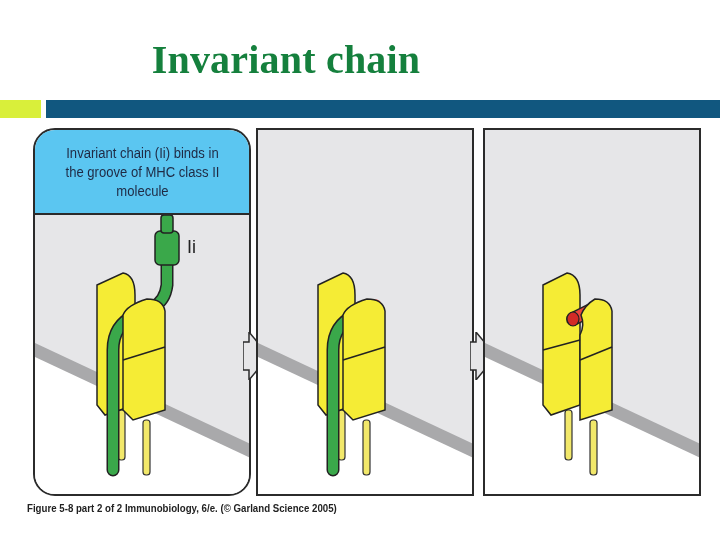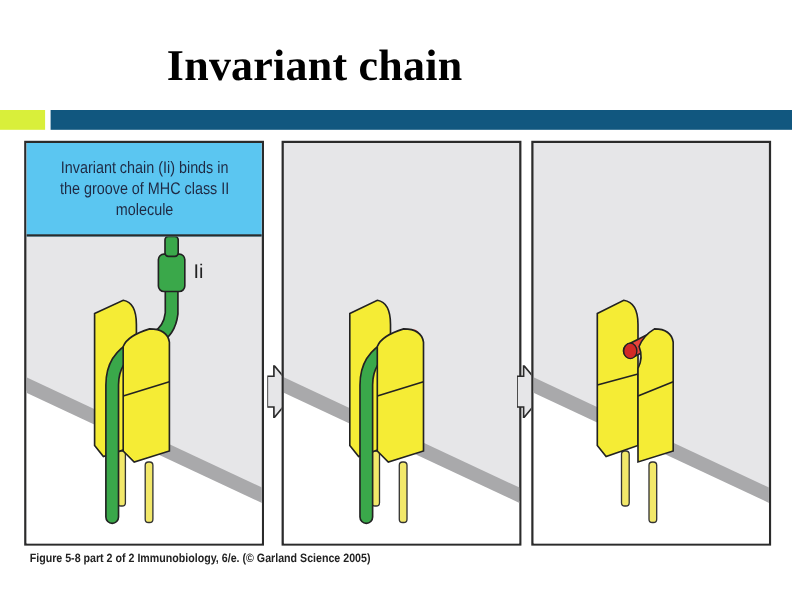--- a/index.html
+++ b/index.html
@@ -1,24 +1,24 @@
 <!DOCTYPE html>
 <html><head>
 <meta charset="utf-8">
 <style>
   * { margin:0; padding:0; box-sizing:border-box; }
   body { width:720px; height:540px; background:#ffffff; position:relative; overflow:hidden; font-family:"Liberation Sans", sans-serif; }
-  .title { position:absolute; top:36px; left:0; width:572px; text-align:center; font-family:"Liberation Serif", serif; font-weight:bold; font-size:40px; color:#000000; letter-spacing:0.2px; }
+  .title { position:absolute; top:36px; left:0; width:572px; text-align:center; font-family:"Liberation Serif", serif; font-weight:bold; font-size:40px; color:#15803d; letter-spacing:0.2px; }
   .accent-green { position:absolute; left:0; top:100px; width:41px; height:18px; background:#d9ef3a; }
   .accent-blue { position:absolute; left:46px; top:100px; width:674px; height:18px; background:#11577f; }
   .panel { position:absolute; top:128px; width:218px; height:368px; border:2px solid #2b2b2b; background:#e6e6e8; overflow:hidden; }
   .panel .hdr { position:absolute; left:0; top:0; width:100%; height:85px; background:#5bc6f1; border-bottom:2px solid #2b2b2b; display:flex; align-items:center; justify-content:center; text-align:center; padding:0 4px; }
   .panel .hdr span { font-family:"Liberation Sans", sans-serif; font-size:15.2px; line-height:19px; color:#1f2a44; transform:scaleX(0.86); display:block; white-space:pre-line; }
   .panel svg.scene { position:absolute; left:0; top:85px; }
-  .p1 { left:22px; } .p2 { left:256px; } .p3 { left:483px; }
+  .p1 { left:33px;border-radius:22px; } .p2 { left:256px; } .p3 { left:483px; }
   .caption { position:absolute; left:27px; top:502px; font-size:11px; font-weight:bold; color:#222; transform:scaleX(0.88); transform-origin:left; white-space:nowrap; }
   .arrow { position:absolute; }
 </style>
 </head>
 <body>
 
 <div class="title">Invariant chain</div>
 <div class="accent-green"></div>
 <div class="accent-blue"></div>
 

